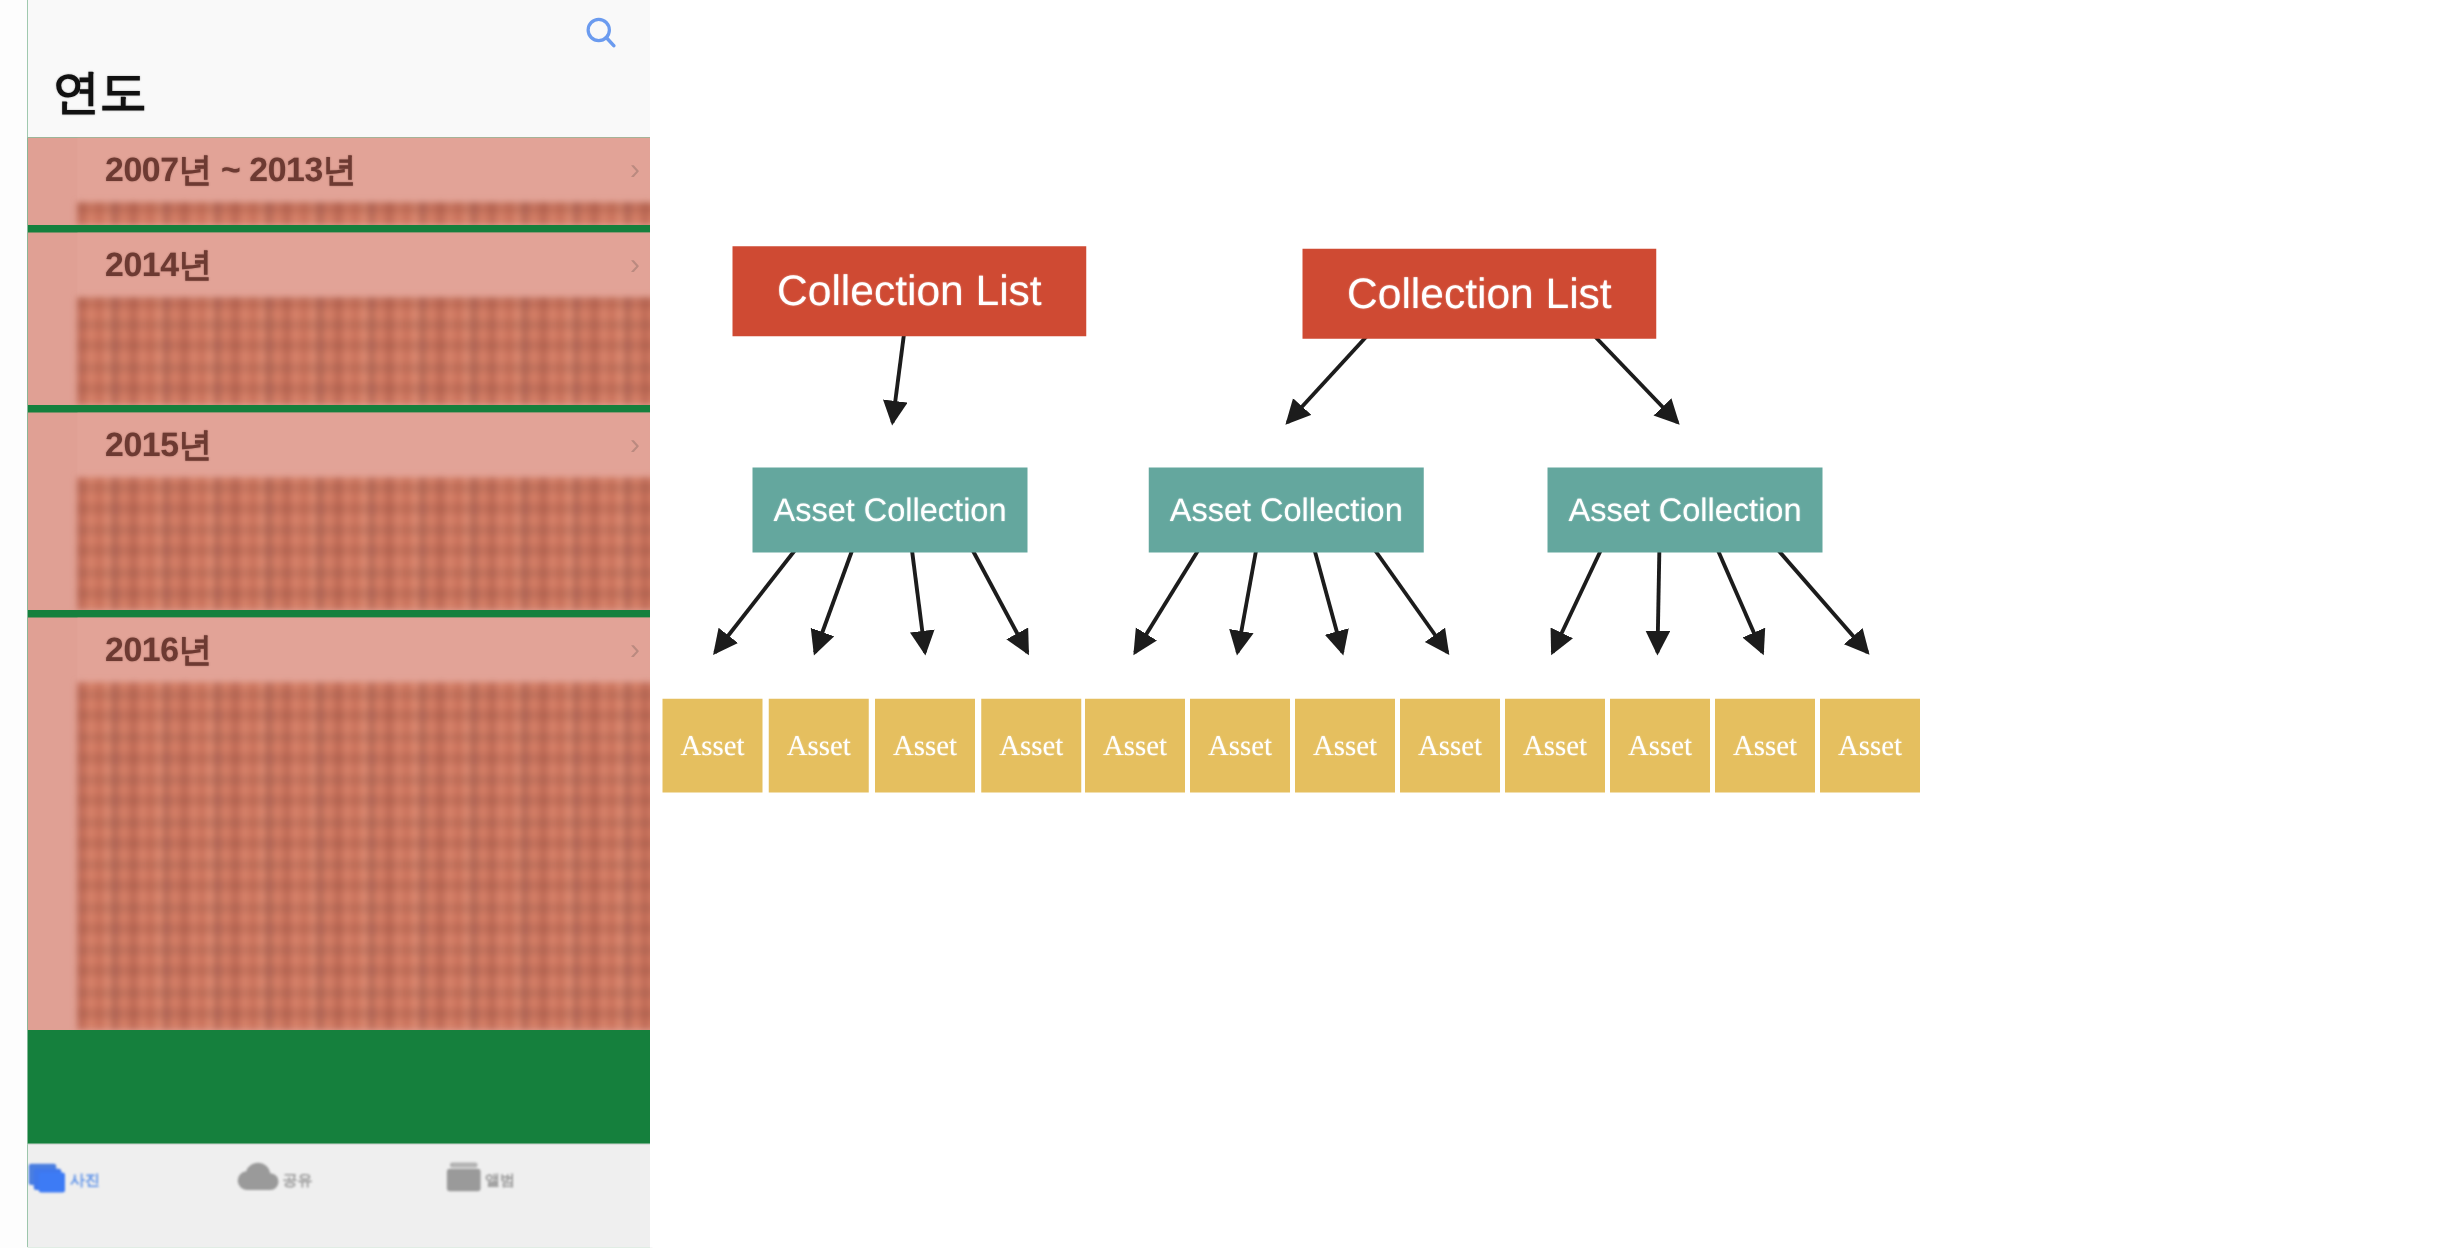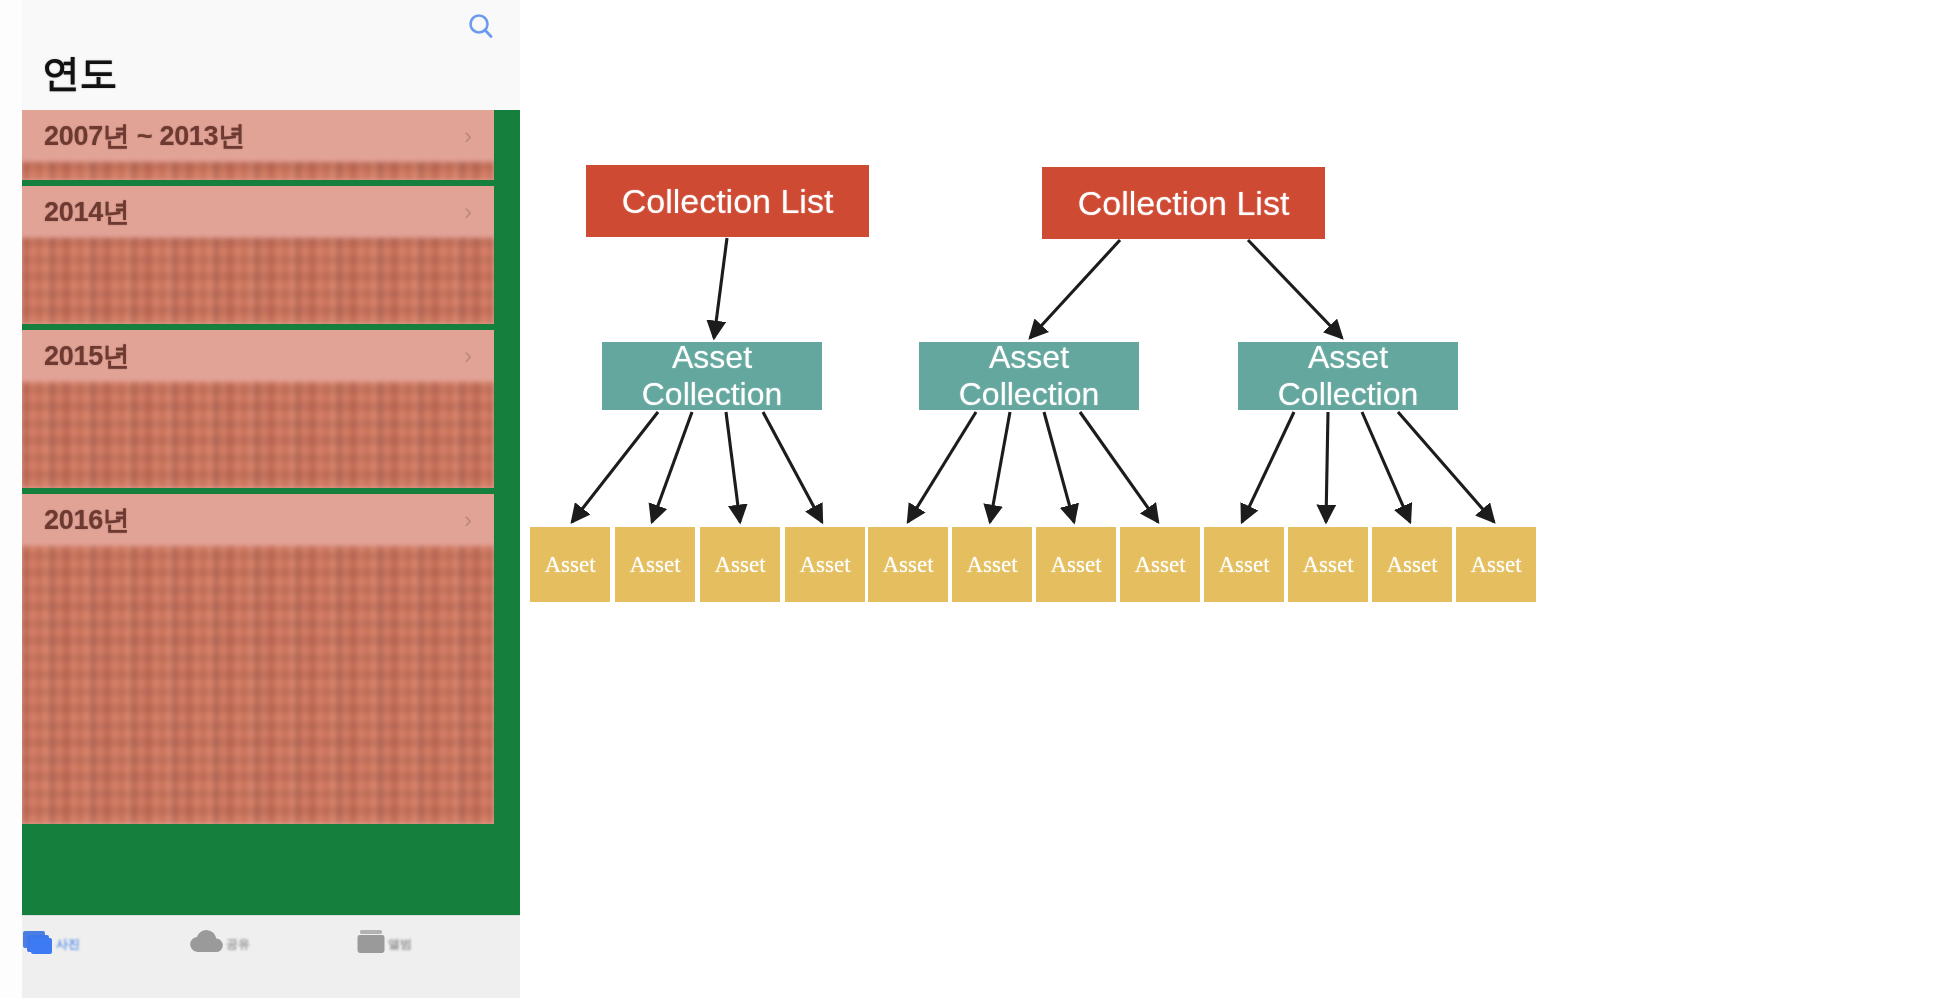--- a/index.html
+++ b/index.html
@@ -47,21 +47,21 @@
   }
 
   
   #year-list{
     position:absolute;left:0;top:110px;width:498px;bottom:82px;
     overflow:hidden;
   }
   .year-row{
     position:relative;width:472px;margin:0 0 6px 0;
     background:#e0a094;
-    overflow:hidden;cursor:pointer;
+    overflow:hidden;cursor:pointer;padding-left:40px;
   }
   .year-head{
     position:relative;height:52px;background:#e2a397;
   }
   .year-label{
     position:absolute;left:22px;top:50%;transform:translateY(-50%);
     font-size:27px;font-weight:bold;color:#6d3a32;
     text-shadow:0 0 1.4px rgba(80,40,32,0.45);
     letter-spacing:-0.3px;
   }
@@ -123,28 +123,29 @@
     background:#ffffff;
   }
   #edges{position:absolute;left:0;top:0;width:1438px;height:998px;}
   .node{
     position:absolute;
     display:flex;align-items:center;justify-content:center;
     color:#ffffff;text-align:center;
     text-shadow:0 0 1.4px rgba(255,255,255,.55);
     box-sizing:border-box;
     cursor:pointer;
+    margin-top:32px;
   }
   .node.collection-list{
     background:#cf4a33;
     font-size:34px;
   }
   .node.asset-collection{
     background:#64a79e;
-    font-size:32px;
+    font-size:26px;
   }
   .node.asset{
     background:#e5bf5f;
     font-size:23px;
     font-family:Liberation Serif, serif;
   }
 </style>
 </head>
 <body>
 

